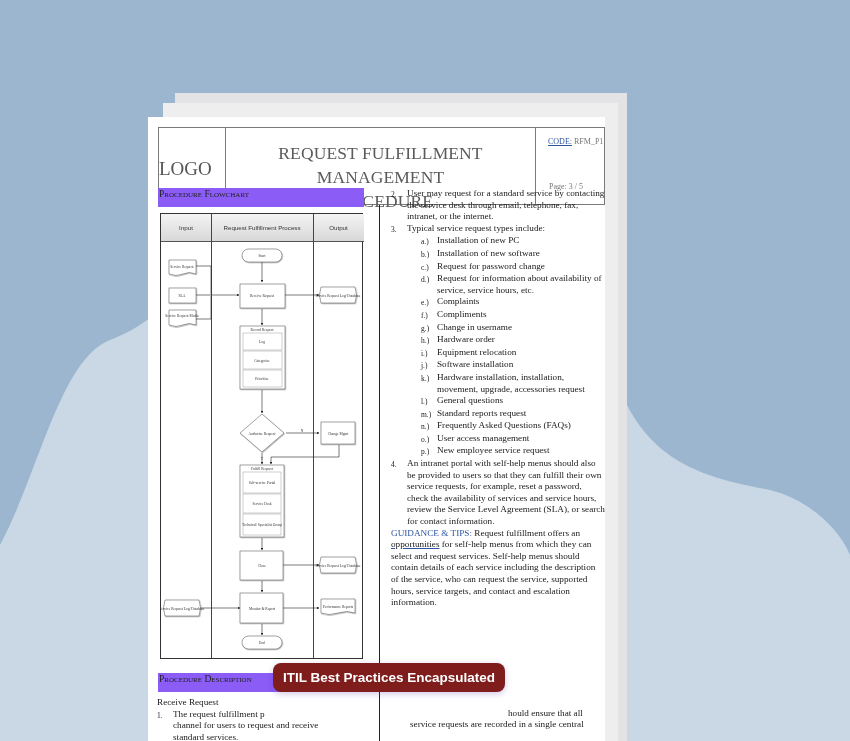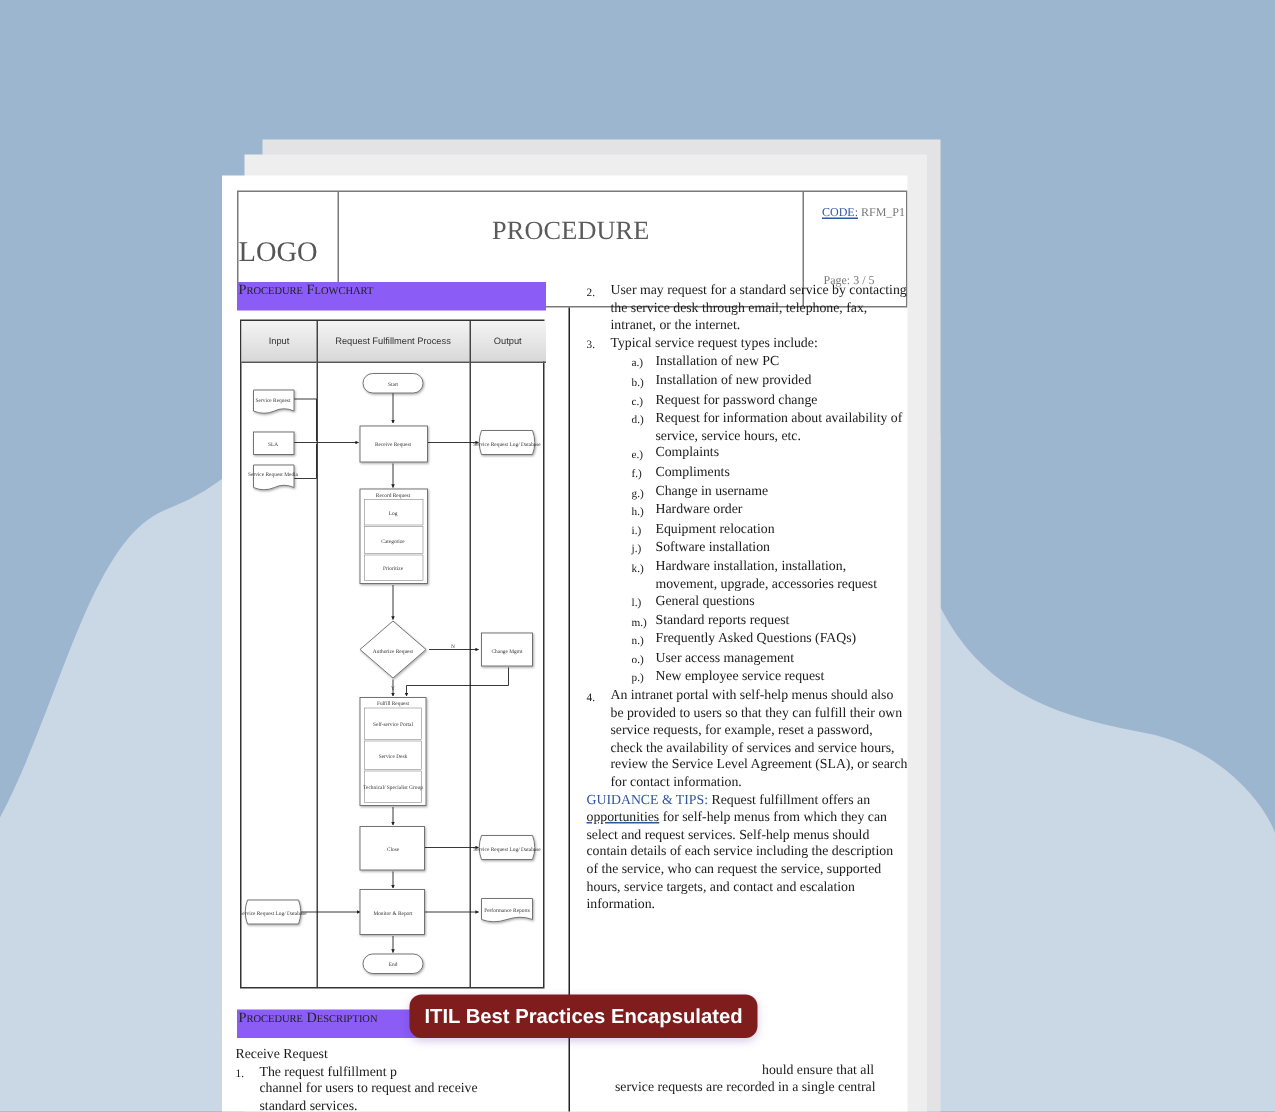--- a/index.html
+++ b/index.html
@@ -47,20 +47,21 @@
   <path d="M0,545 C40,470 60,360 110,340 C150,325 170,300 175,290 L627,290 L627,405 C660,470 720,480 770,490 C810,500 840,530 850,555 L850,741 L0,741 Z" fill="#cad8e5"></path>
 </svg>
 
 <div class="page-back2"></div>
 <div class="page-back1"></div>
 
 <div class="page">
   <div class="hdr">
     <div class="logo">LOGO</div>
     <div class="title">
+      <div>REQUEST FULFILLMENT MANAGEMENT</div>
       <div>PROCEDURE</div>
     </div>
     <div class="meta">
       <div class="code"><u>CODE:</u> <span>RFM_P1</span></div>
       <div class="pg">Page: 3 / 5</div>
     </div>
   </div>
 
   <div class="col-divider"></div>
 
@@ -164,21 +165,21 @@
         <span class="n">3.</span>
         <span>Typical service request types include:</span>
       </div>
     <div id="sublist">
         <div class="sub-item">
           <span class="n">a.)</span>
           <span>Installation of new PC</span>
         </div>
         <div class="sub-item">
           <span class="n">b.)</span>
-          <span>Installation of new provided</span>
+          <span>Installation of new software</span>
         </div>
         <div class="sub-item">
           <span class="n">c.)</span>
           <span>Request for password change</span>
         </div>
         <div class="sub-item">
           <span class="n">d.)</span>
           <span>Request for information about availability of service, service hours, etc.</span>
         </div>
         <div class="sub-item">

